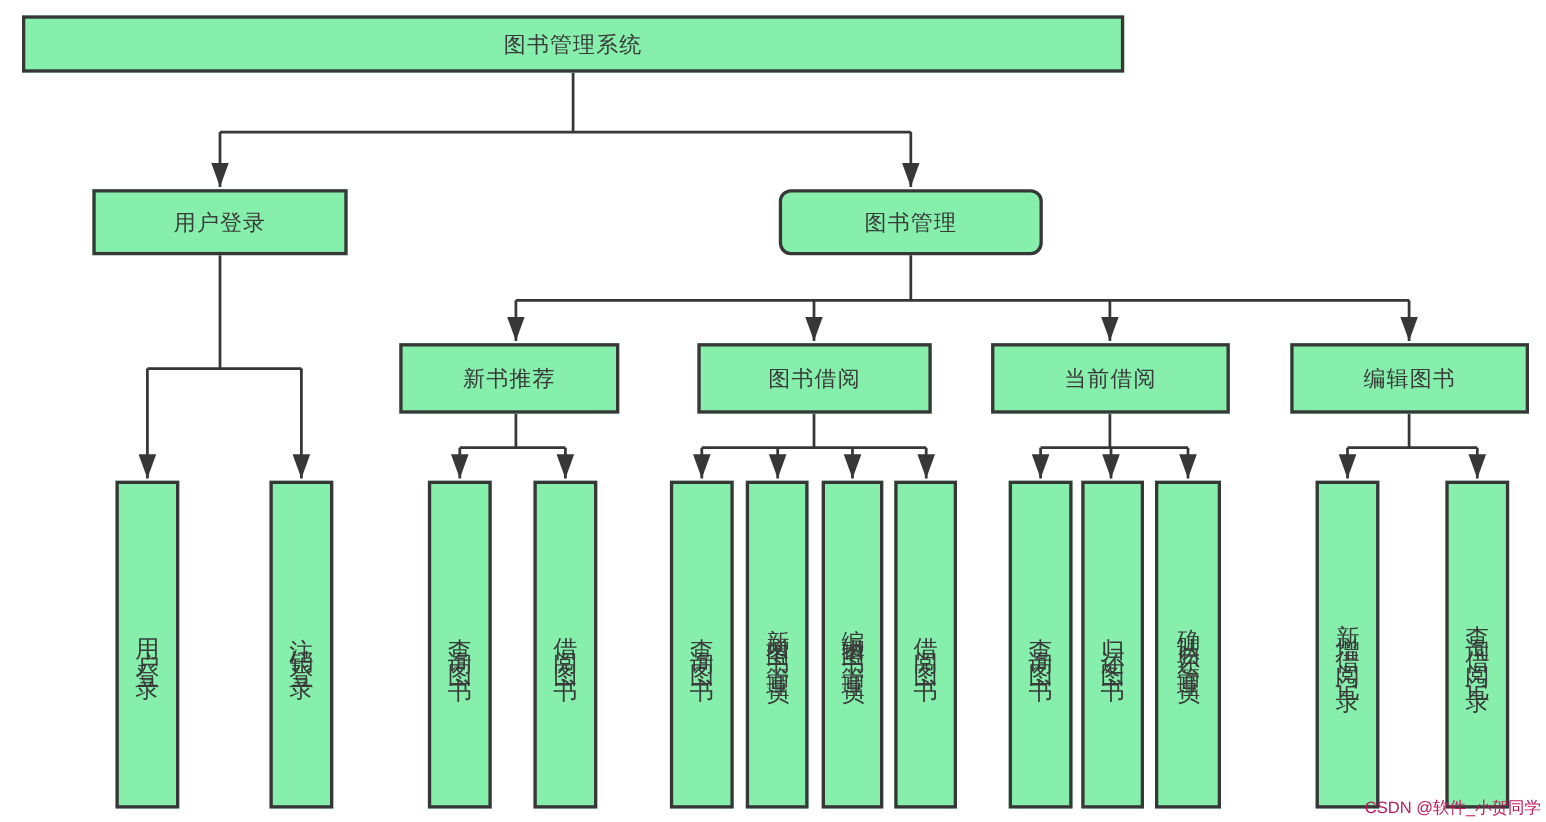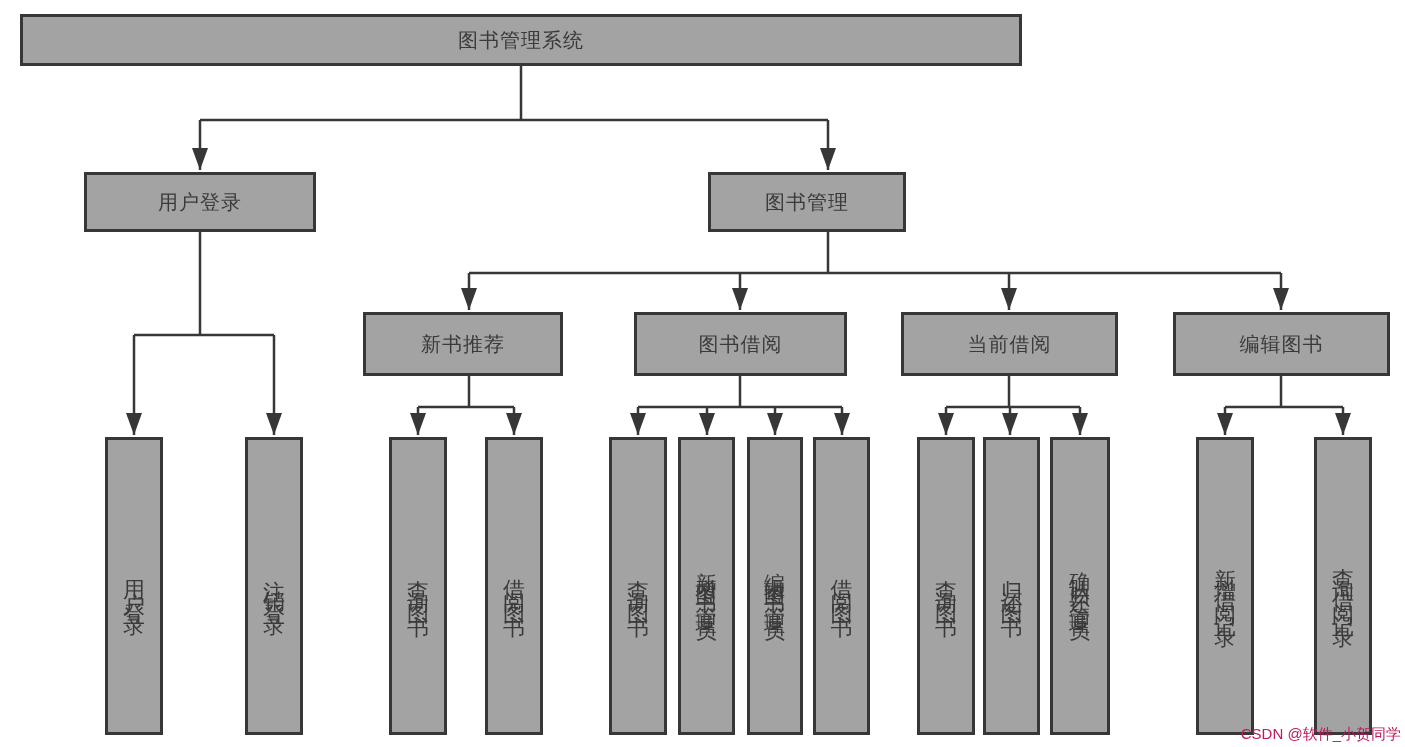--- a/index.html
+++ b/index.html
@@ -13,21 +13,21 @@
   }
   #connectors {
     position: absolute;
     left: 0; top: 0;
     width: 1405px; height: 747px;
     z-index: 1;
   }
   .box {
     position: absolute;
     box-sizing: border-box;
-    background: #a3a3a3;
+    background: #86efac;
     border: 3px solid #373737;
     display: flex;
     align-items: center;
     justify-content: center;
     z-index: 2;
   }
   .hlabel {
     font-size: 20px;
     color: #3a3a3a;
     letter-spacing: 1px;
@@ -41,21 +41,21 @@
     color: #3a3a3a;
     line-height: 1;
   }
   .vlabel.dense {
     font-size: 21px;
     letter-spacing: 7px;
   }
   
   #node-root            { left: 20px;   top: 14px;  width: 1002px; height: 52px; }
   #node-user-login      { left: 84px;   top: 172px; width: 232px;  height: 60px; }
-  #node-book-management { left: 708px;  top: 172px; width: 198px;  height: 60px; }
+  #node-book-management { left: 708px;  top: 172px; width: 240px;  height: 60px; border-radius: 11px; }
   #node-new-book-recommend { left: 363px;  top: 312px; width: 200px; height: 64px; }
   #node-book-borrow        { left: 634px;  top: 312px; width: 213px; height: 64px; }
   #node-current-borrow     { left: 901px;  top: 312px; width: 217px; height: 64px; }
   #node-borrow-records     { left: 1173px; top: 312px; width: 217px; height: 64px; }
   .leaf { top: 437px; height: 298px; width: 58px; }
   #leaf-user-login          { left: 105px; }
   #leaf-logout              { left: 245px; }
   #leaf-query-books-1       { left: 389px; }
   #leaf-borrow-books-1      { left: 485px; }
   #leaf-query-books-2       { left: 609px; }

